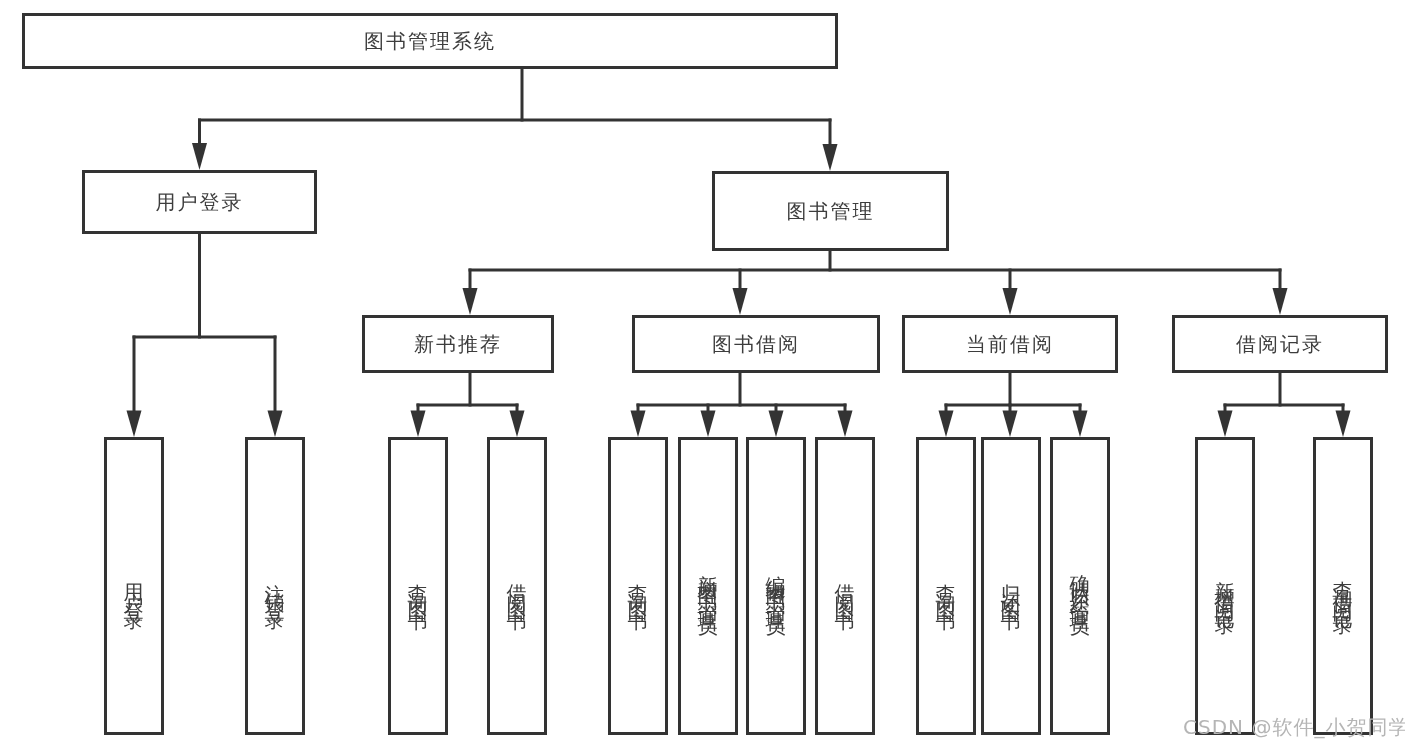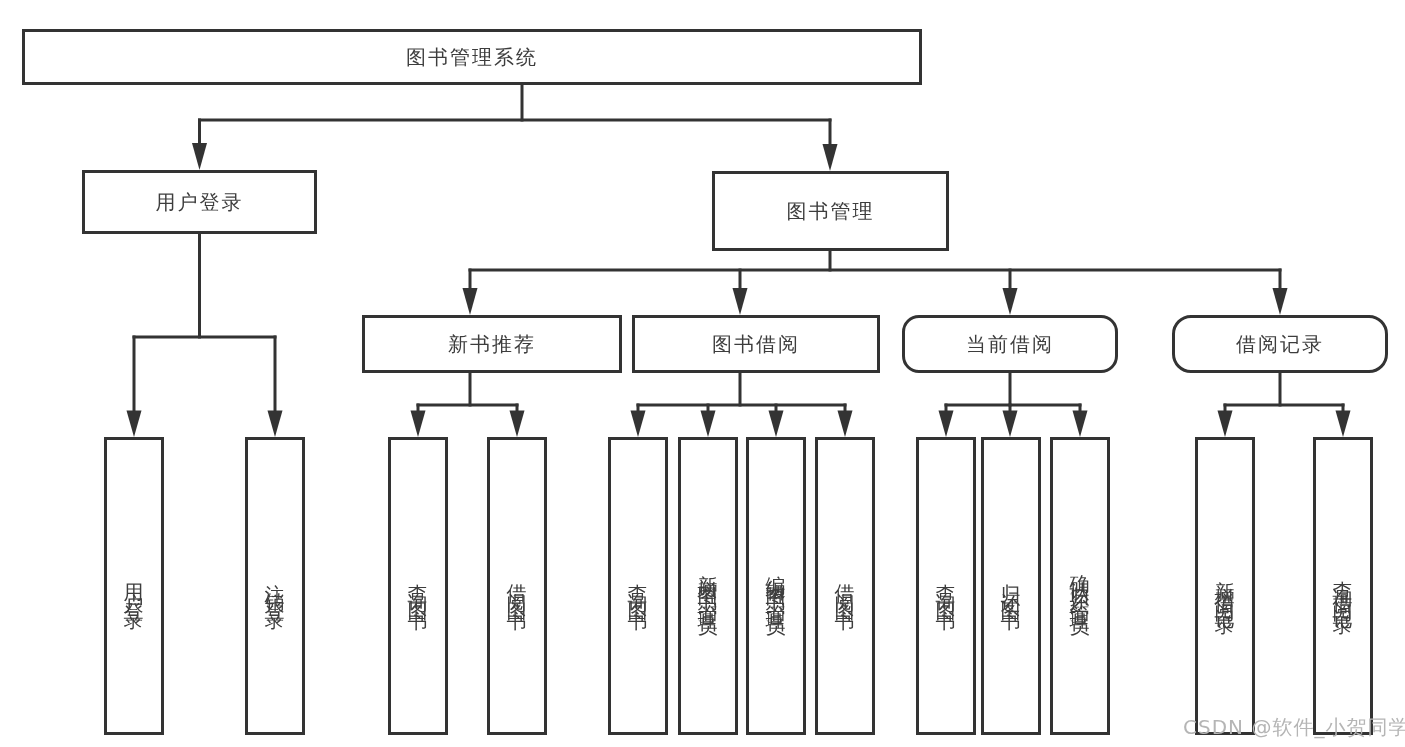--- a/index.html
+++ b/index.html
@@ -16,21 +16,21 @@
     box-sizing:border-box;
     background:#ffffff;
     border:3px solid #333333;
     color:#3d3d3d;
     display:flex;align-items:center;justify-content:center;
     z-index:2;
     font-size:20px;
     letter-spacing:2px;
     white-space:nowrap;
   }
-  .root{left:22px;top:29px;width:900px;height:56px;}
+  .root{left:22px;top:13px;width:816px;height:56px;}
   .lvl2{top:170px;height:64px;}
   .lvl3{top:315px;height:58px;}
   .leaf{top:437px;width:60px;height:298px;}
   .vtext{
     writing-mode:vertical-rl;
     text-orientation:mixed;
     letter-spacing:9px;
     line-height:1;
     font-size:20px;
     color:#3d3d3d;
@@ -118,24 +118,24 @@
       <polygon points="1217.5,410.5 1232.5,410.5 1225,437"></polygon>
       <polygon points="1335.5,410.5 1350.5,410.5 1343,437"></polygon>
     </g>
   </svg>
 
   <div class="box root">图书管理系统</div>
 
   <div class="box lvl2" style="left:82px;width:235px;">用户登录</div>
   <div class="box lvl2" style="left:712px;width:237px;top:171px;height:80px;">图书管理</div>
 
-  <div class="box lvl3" style="left:362px;width:260px;">新书推荐</div>
+  <div class="box lvl3" style="left:362px;width:192px;">新书推荐</div>
   <div class="box lvl3" style="left:632px;width:248px;">图书借阅</div>
-  <div class="box lvl3" style="left:902px;width:216px;border-radius:17px;">当前借阅</div>
-  <div class="box lvl3" style="left:1172px;width:216px;border-radius:19px;">借阅记录</div>
+  <div class="box lvl3" style="left:902px;width:216px;">当前借阅</div>
+  <div class="box lvl3" style="left:1172px;width:216px;">借阅记录</div>
 
   <div class="box leaf" style="left:104px;">
     <span class="vtext">用户登录</span>
   </div>
   <div class="box leaf" style="left:245px;">
     <span class="vtext">注销登录</span>
   </div>
 
   <div class="box leaf" style="left:388px;">
     <span class="vtext">查询图书</span>

